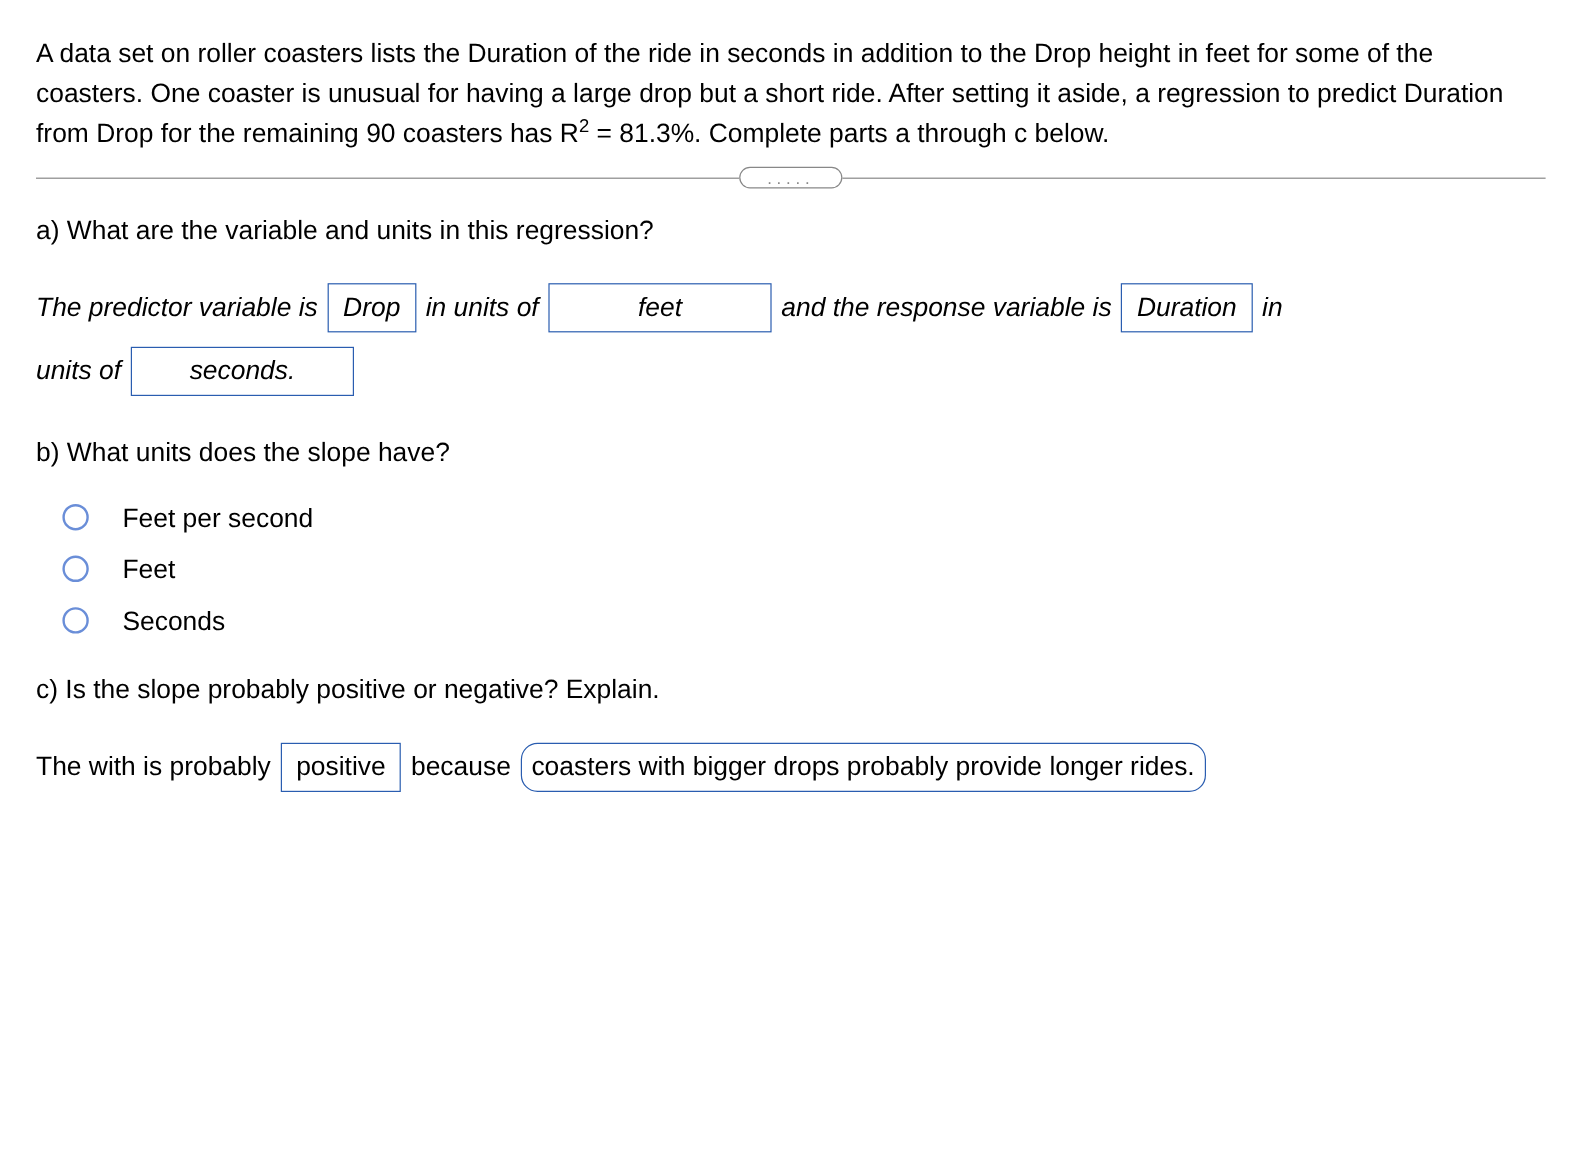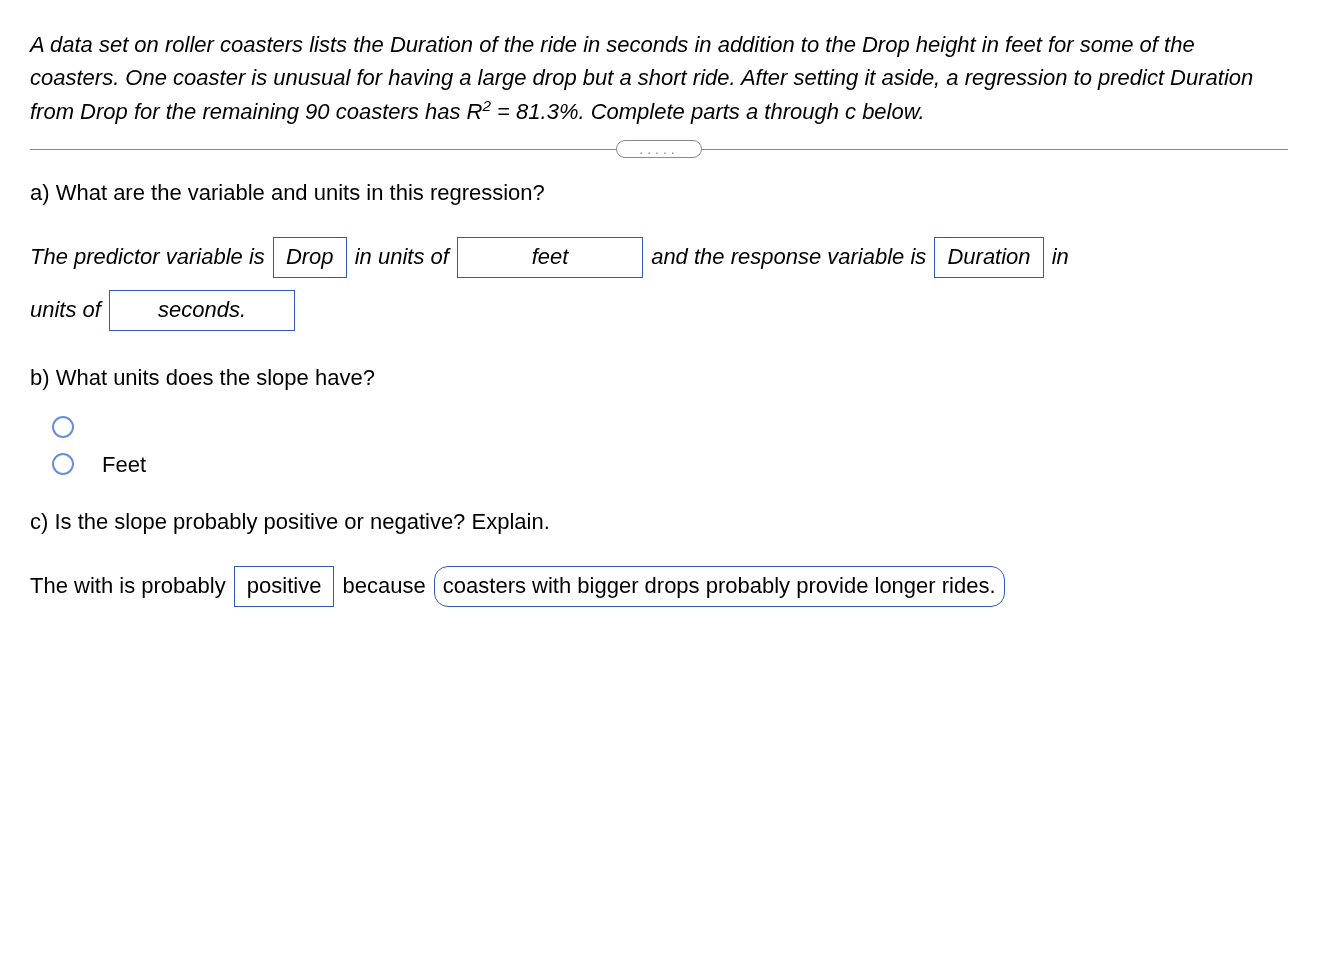--- a/index.html
+++ b/index.html
@@ -6,21 +6,20 @@
     font-family: Arial, Helvetica, sans-serif;
     font-size: 22px;
     color: #000;
     margin: 0;
     padding: 28px 30px;
     line-height: 1.5;
     background: #fff;
   }
   .problem-text {
     margin-bottom: 12px;
-    font-style: italic;
   }
   .divider-row {
     display: flex;
     align-items: center;
     margin: 10px 0 18px 0;
   }
   .divider-line {
     flex: 1;
     height: 1px;
     background: #888;
@@ -111,24 +110,29 @@
   <br>
   <span>units of</span>
   <span class="answer-box wide" style="text-align:center;">seconds.</span>
 </div>
 
 <div class="question">b) What units does the slope have?</div>
 
 <div class="options" id="options-b">
     <div class="option-row">
       <span class="radio"></span>
+      <span>Feet per second</span>
     </div>
     <div class="option-row">
       <span class="radio"></span>
       <span>Feet</span>
+    </div>
+    <div class="option-row">
+      <span class="radio"></span>
+      <span>Seconds</span>
     </div>
   </div>
 
 <div class="question">c) Is the slope probably positive or negative? Explain.</div>
 
 <div class="flow">
   <span>The with is probably</span>
   <span class="answer-box">positive</span>
   <span>because</span>
   <span class="answer-box xwide">coasters with bigger drops probably provide longer rides.</span>

